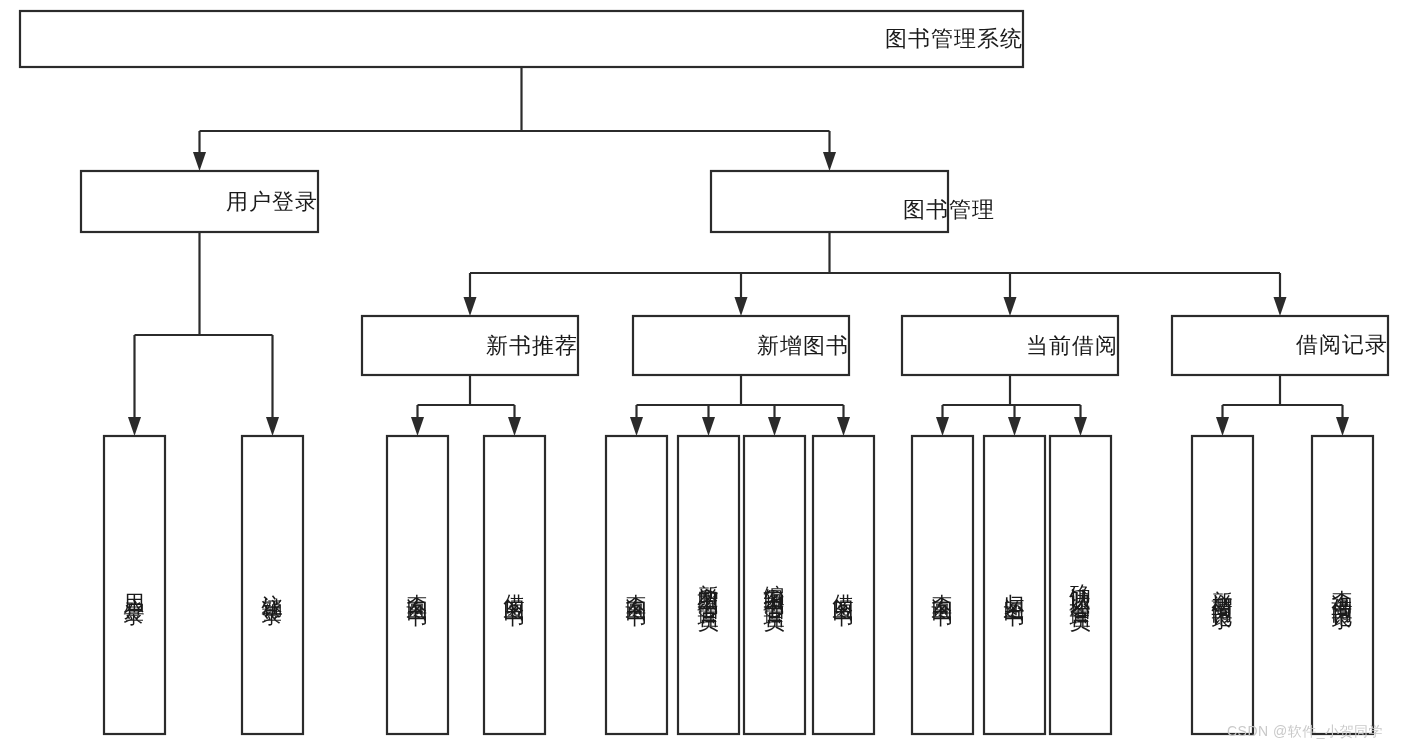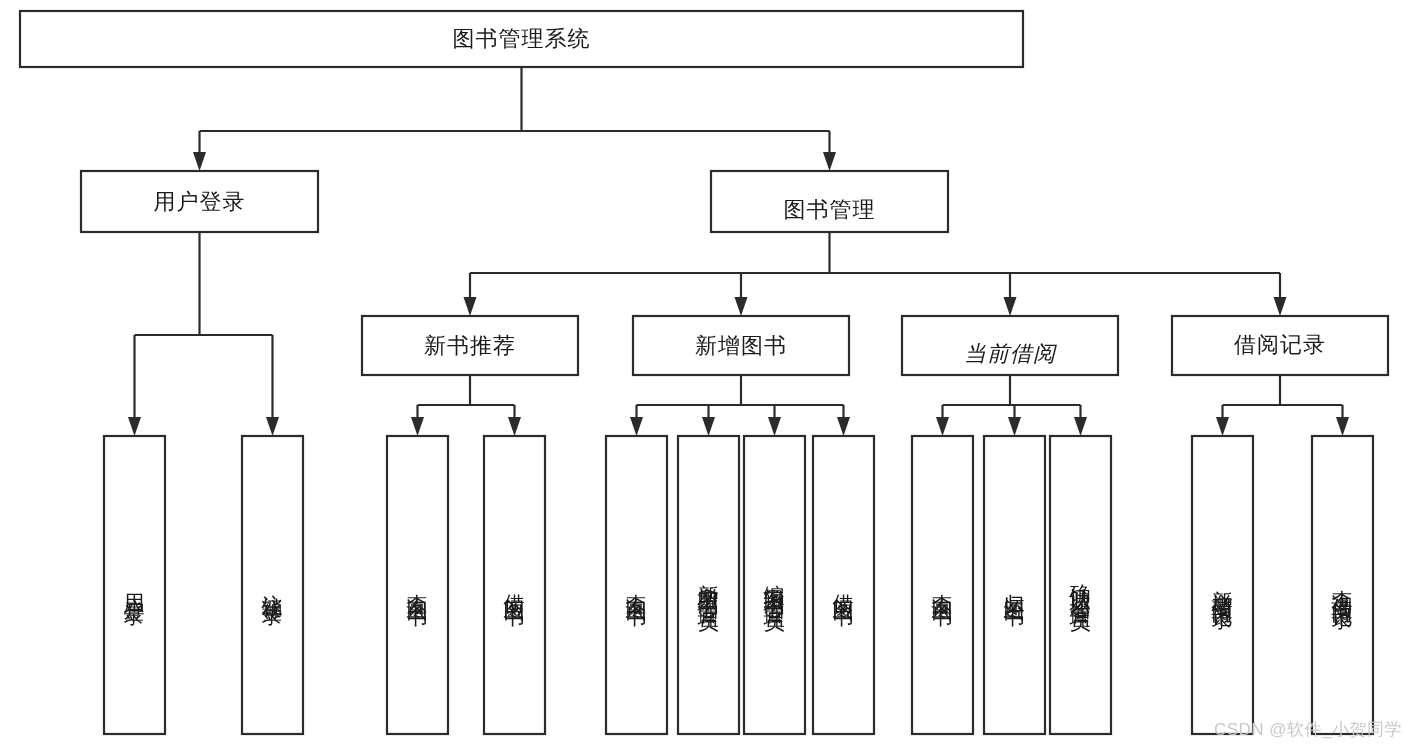--- a/index.html
+++ b/index.html
@@ -55,36 +55,36 @@
     font-size: 21px;
     color: #1a1a1a;
     letter-spacing: 4px;
     line-height: 1;
     white-space: nowrap;
   }
   .box-label-wrap {
     position: absolute;
     display: flex;
     align-items: center;
-    justify-content: center;
+    justify-content: flex-end;
     pointer-events: none;
   }
   .box-label-text {
     font-family: "Liberation Sans", "DejaVu Sans", sans-serif;
     font-size: 22px;
     color: #1a1a1a;
     letter-spacing: 1px;
     white-space: nowrap;
   }
   .watermark {
     position: absolute;
-    right: 3px;
+    right: 22px;
     bottom: 6px;
     font-family: "Liberation Sans", "DejaVu Sans", sans-serif;
-    font-size: 17px;
+    font-size: 14px;
     color: #c9c9c9;
     letter-spacing: 0.5px;
     white-space: nowrap;
     user-select: none;
   }
 </style>
 </head>
 <body>
 
 <div id="diagram-root">
@@ -176,30 +176,30 @@
       <rect x="1192" y="436" width="61" height="298" class="node-box"></rect>
       <rect x="1312" y="436" width="61" height="298" class="node-box"></rect>
     </svg>
   <div id="label-layer">
       <div class="box-label-wrap" style="left: 20px; top: 11px; width: 1003px; height: 56px;">
         <span class="box-label-text">图书管理系统</span>
       </div>
       <div class="box-label-wrap" style="left: 81px; top: 171px; width: 237px; height: 61px;">
         <span class="box-label-text">用户登录</span>
       </div>
-      <div class="box-label-wrap" style="left: 711px; top: 171px; width: 237px; height: 78px;">
+      <div class="box-label-wrap" style="left: 711px; top: 171px; width: 237px; height: 78px; padding-left: 47px;">
         <span class="box-label-text">图书管理</span>
       </div>
       <div class="box-label-wrap" style="left: 362px; top: 316px; width: 216px; height: 59px;">
         <span class="box-label-text">新书推荐</span>
       </div>
       <div class="box-label-wrap" style="left: 633px; top: 316px; width: 216px; height: 59px;">
         <span class="box-label-text">新增图书</span>
       </div>
-      <div class="box-label-wrap" style="left: 902px; top: 324px; width: 216px; height: 59px; font-style: italic;">
+      <div class="box-label-wrap" style="left: 902px; top: 316px; width: 216px; height: 59px;">
         <span class="box-label-text">当前借阅</span>
       </div>
       <div class="box-label-wrap" style="left: 1172px; top: 316px; width: 216px; height: 58px;">
         <span class="box-label-text">借阅记录</span>
       </div>
       <div class="leaf-label-wrap" style="left: 104px; top: 442px; width: 61px; height: 286px; align-items: center;">
         <span class="leaf-label-text">用户登录</span>
       </div>
       <div class="leaf-label-wrap" style="left: 242px; top: 442px; width: 61px; height: 286px; align-items: center;">
         <span class="leaf-label-text">注销登录</span>

